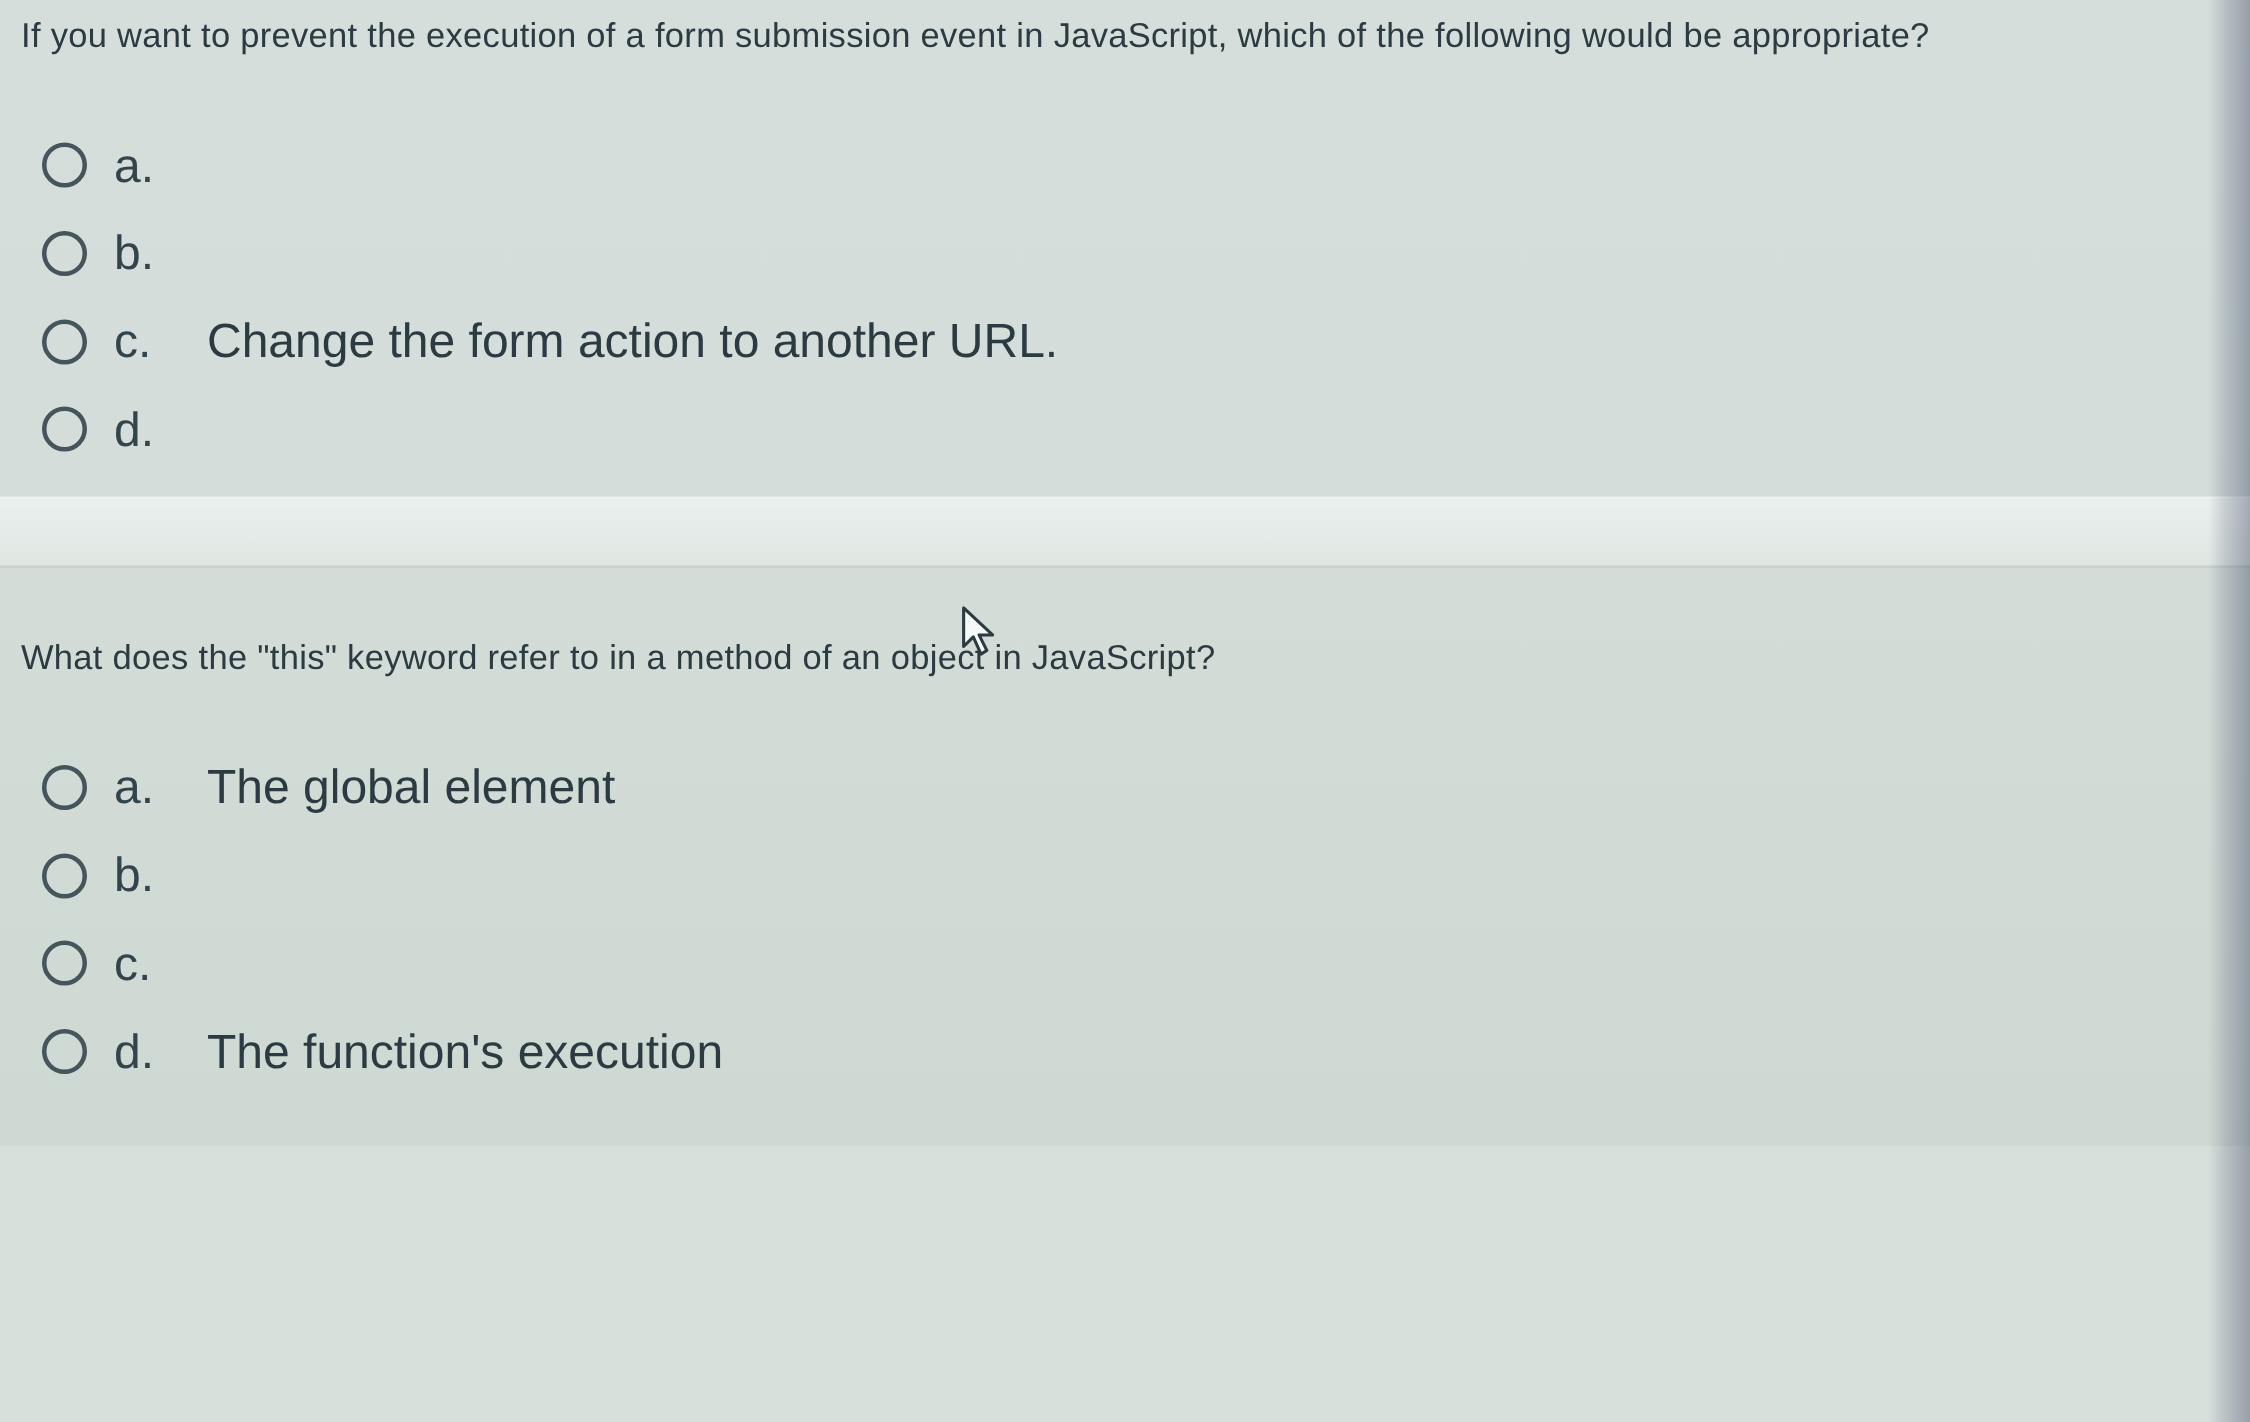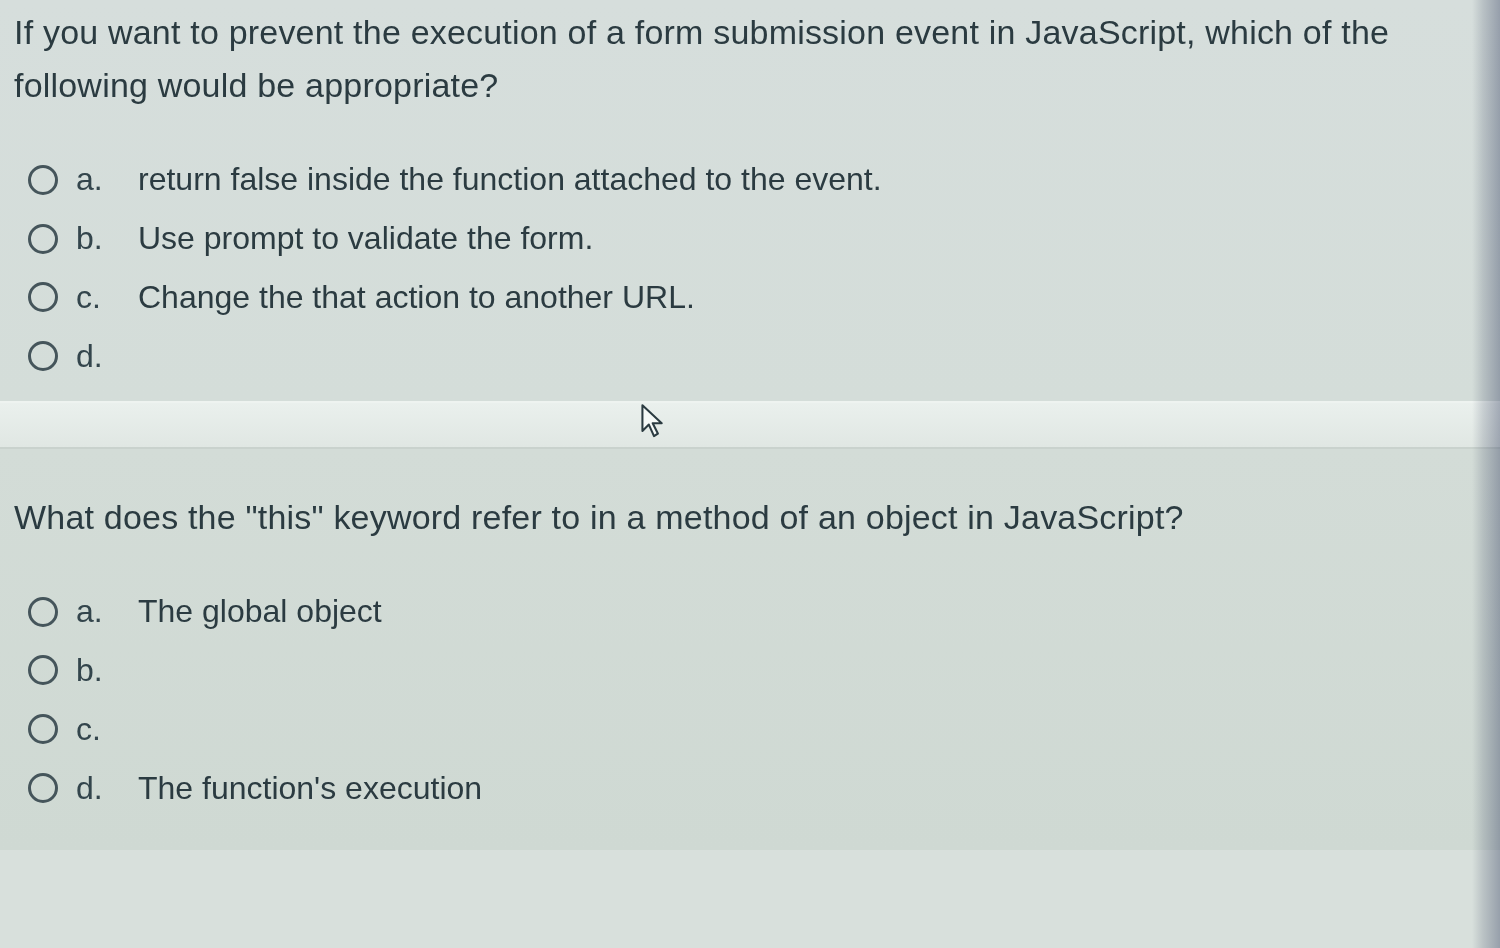--- a/index.html
+++ b/index.html
@@ -31,21 +31,21 @@
     height: 44px;
     background: linear-gradient(180deg, #eaf0ed 0%, #e0e7e3 100%);
     border-top: 2px solid #eef3f0;
     border-bottom: 2px solid #c9d2cd;
   }
   .q2 {
     background: linear-gradient(180deg, #d3dcd7 0%, #cfd9d3 100%);
     padding-top: 42px;
   }
   .question-text {
-    font-size: 34px;
+    font-size: 23px;
     line-height: 1.55;
     color: #2b3b41;
     margin: 0 0 46px 0;
     font-weight: 400;
     letter-spacing: 0.2px;
   }
   .options {
     display: flex;
     flex-direction: column;
     gap: 14px;
@@ -98,53 +98,51 @@
 
 <div class="page">
 
   <div class="question-block q1">
     <p class="question-text">If you want to prevent the execution of a form submission event in JavaScript, which of the following would be appropriate?</p>
     <div class="options">
 
       <label class="option-row">
         <span class="radio"></span>
         <span class="opt-letter">a.</span>
-        <span class="opt-text">return false inside the function attached to the event.</span>
       </label>
 
       <label class="option-row">
         <span class="radio"></span>
         <span class="opt-letter">b.</span>
-        <span class="opt-text">Use prompt to validate the form.</span>
       </label>
 
       <label class="option-row">
         <span class="radio"></span>
         <span class="opt-letter">c.</span>
-        <span class="opt-text">Change the that action to another URL.</span>
+        <span class="opt-text">Change the form action to another URL.</span>
       </label>
 
       <label class="option-row">
         <span class="radio"></span>
         <span class="opt-letter">d.</span>
       </label>
 
     </div>
   </div>
 
   <div class="divider"></div>
 
   <div class="question-block q2">
     <p class="question-text">What does the "this" keyword refer to in a method of an object in JavaScript?</p>
     <div class="options">
 
       <label class="option-row">
         <span class="radio"></span>
         <span class="opt-letter">a.</span>
-        <span class="opt-text">The global object</span>
+        <span class="opt-text">The global element</span>
       </label>
 
       <label class="option-row">
         <span class="radio"></span>
         <span class="opt-letter">b.</span>
       </label>
 
       <label class="option-row">
         <span class="radio"></span>
         <span class="opt-letter">c.</span>

